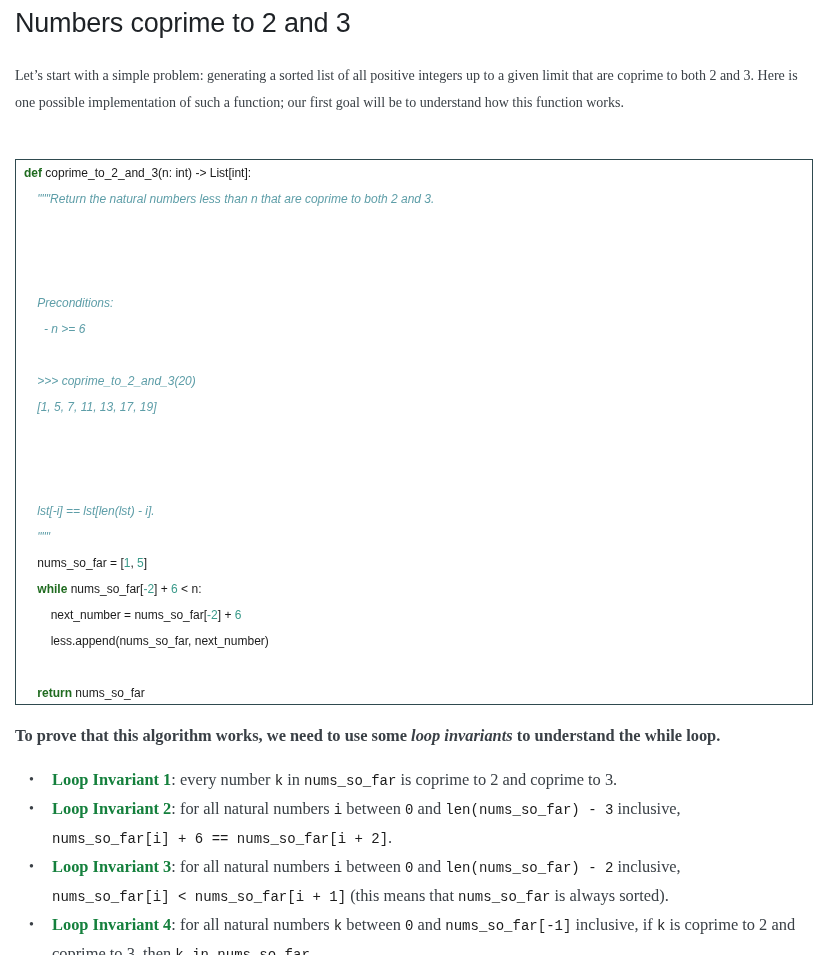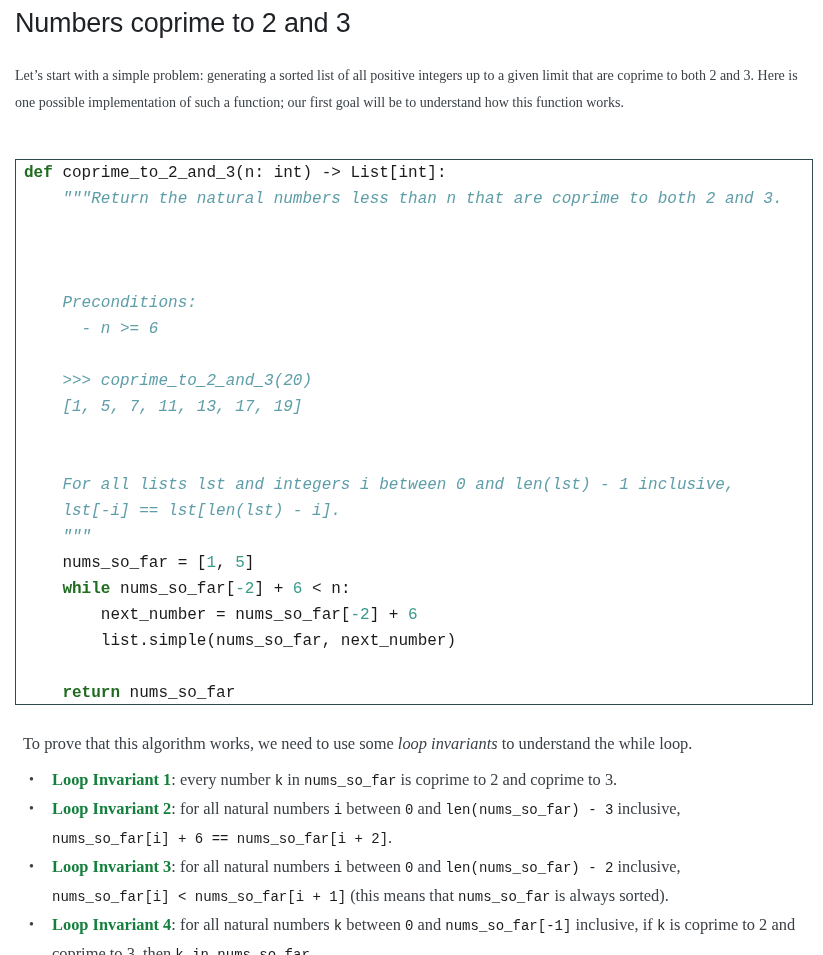--- a/index.html
+++ b/index.html
@@ -52,38 +52,39 @@
       height: 546px;
       border: 1px solid #2f4a4f;
       box-sizing: border-box;
       background: #ffffff;
     }
     .code-line {
       position: absolute;
       left: 8px;
       height: 26px;
       line-height: 26px;
-      font-family: Liberation Mono, monospace;
-      font-size: 16px;
+      font-family: Liberation Sans, sans-serif;
+      font-size: 12px;
       white-space: pre;
       color: #1b1b1b;
     }
     .kw { color: #1f6b1f; font-weight: bold; }
     .num { color: #3a9a8a; }
     .doc { color: #5e9ea8; font-style: italic; }
     .prose2 {
       position: absolute;
       top: 722px;
       left: 0;
-      margin: 8px;
+      margin: 0;
       font-family: "Liberation Serif", "DejaVu Serif", serif;
       font-size: 16.4px;
       line-height: 27px;
       color: #3a4046;
       white-space: nowrap;
+      font-weight: bold;
     }
     ul.invariants {
       position: absolute;
       top: 766px;
       left: 0;
       margin: 0;
       padding: 0;
       list-style: none;
       width: 800px;
     }
@@ -124,31 +125,30 @@
 
     <div class="code-line doc" style="top:26px">    """Return the natural numbers less than n that are coprime to both 2 and 3.</div>
     <div class="code-line doc" style="top:52px"></div>
     <div class="code-line doc" style="top:104px"></div>
     <div class="code-line doc" style="top:130px">    Preconditions:</div>
     <div class="code-line doc" style="top:156px">      - n &gt;= 6</div>
     <div class="code-line doc" style="top:182px"></div>
     <div class="code-line doc" style="top:208px">    &gt;&gt;&gt; coprime_to_2_and_3(20)</div>
     <div class="code-line doc" style="top:234px">    [1, 5, 7, 11, 13, 17, 19]</div>
     <div class="code-line doc" style="top:260px"></div>
-    <div class="code-line doc" style="top:312px">    For all lists lst and integers i between 0 and len(lst) - 1 inclusive,</div>
     <div class="code-line doc" style="top:338px">    lst[-i] == lst[len(lst) - i].</div>
     <div class="code-line doc" style="top:364px">    """</div>
 
     <div class="code-line" style="top:390px"><span>    nums_so_far = [</span><span class="num">1</span><span>, </span><span class="num">5</span><span>]</span></div>
 
     <div class="code-line" style="top:416px"><span>    </span><span class="kw">while</span><span> nums_so_far[</span><span class="num">-2</span><span>] + </span><span class="num">6</span><span> &lt; n:</span></div>
 
     <div class="code-line" style="top:442px"><span>        next_number = nums_so_far[</span><span class="num">-2</span><span>] + </span><span class="num">6</span></div>
 
-    <div class="code-line" style="top:468px">        list.simple(nums_so_far, next_number)</div>
+    <div class="code-line" style="top:468px">        less.append(nums_so_far, next_number)</div>
 
     <div class="code-line" style="top:520px"><span>    </span><span class="kw">return</span><span> nums_so_far</span></div>
   </div>
 
   <p class="prose2"><span>To prove that this algorithm works, we need to use some </span><em>loop invariants</em><span> to understand the while loop.</span></p>
 
   <ul class="invariants">
     <li>
       <span class="bullet">•</span><strong>Loop Invariant 1</strong><span>: every number </span><code>k</code><span> in </span><code>nums_so_far</code><span> is coprime to 2 and coprime to 3.</span>
     </li>

